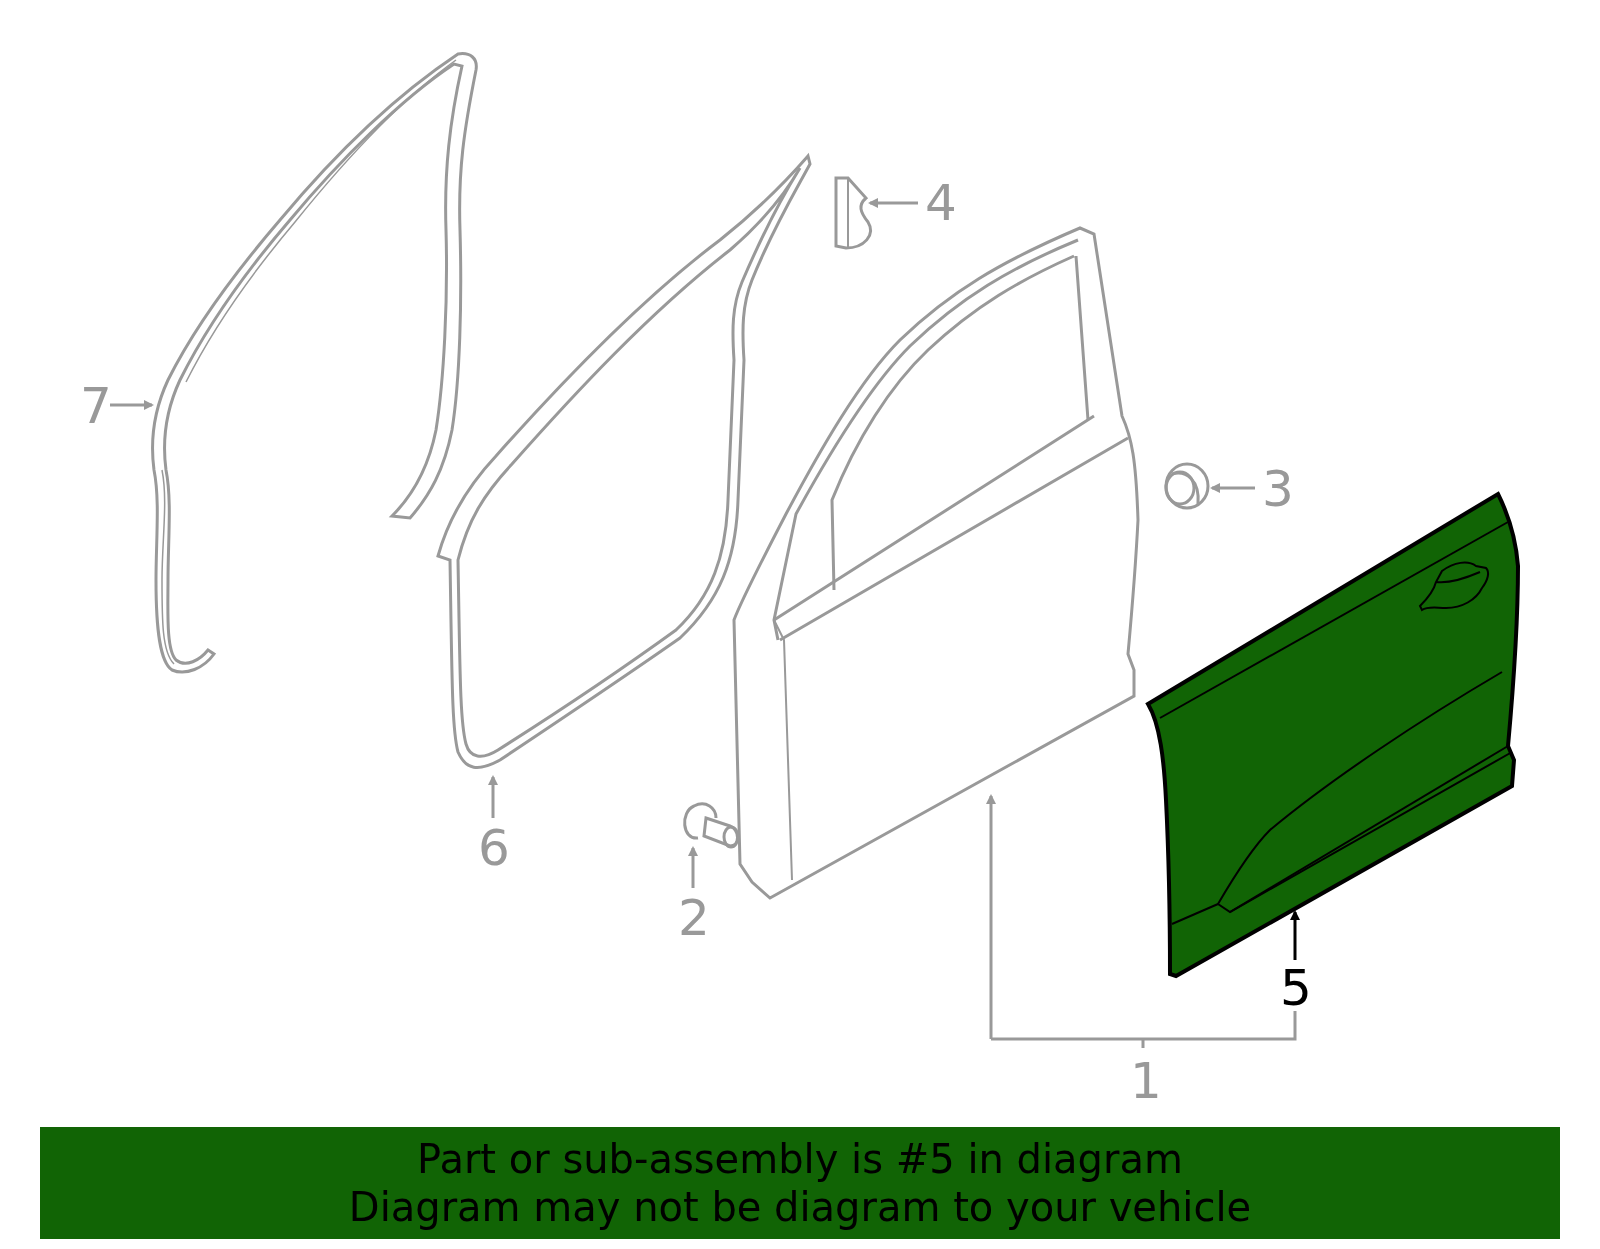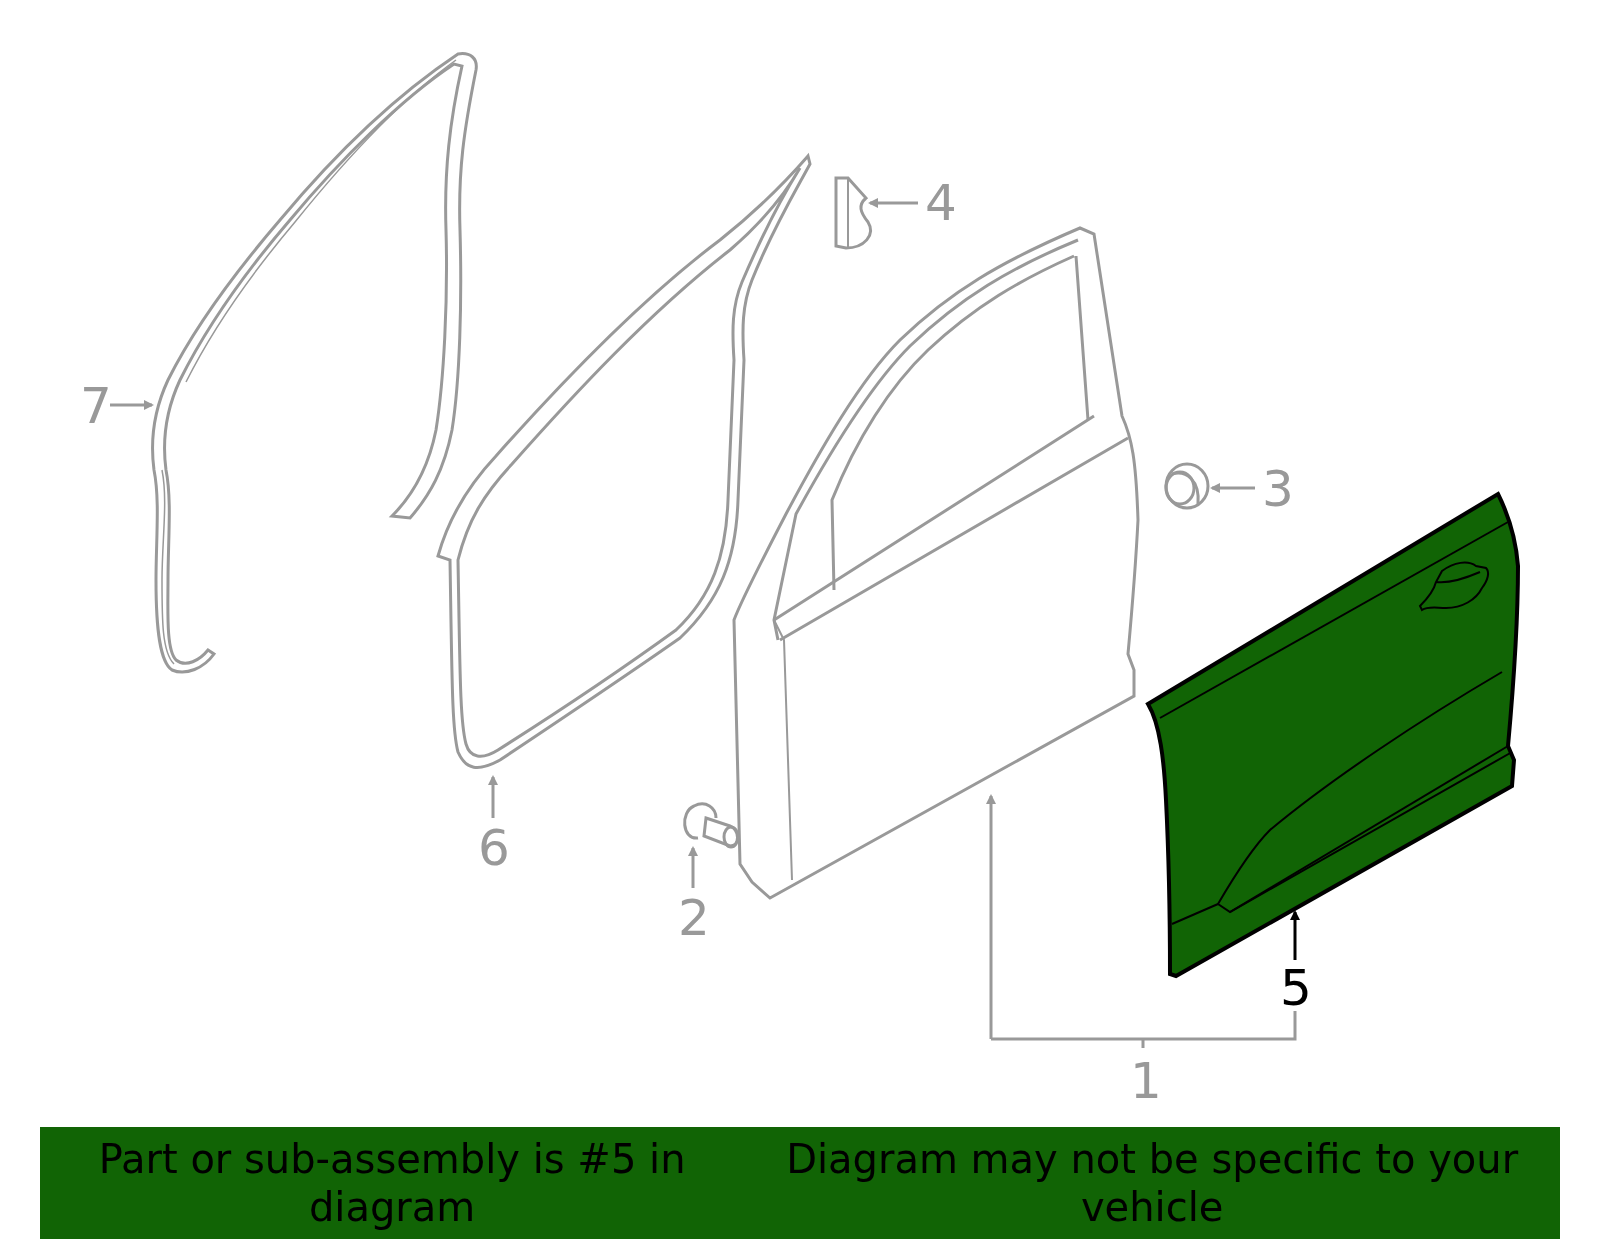--- a/index.html
+++ b/index.html
@@ -4,21 +4,21 @@
 <style>
   html, body { margin: 0; padding: 0; background: #ffffff; }
   body { width: 1600px; height: 1249px; position: relative; overflow: hidden; font-family: "DejaVu Sans", sans-serif; }
   #diagram { position: absolute; left: 0; top: 0; width: 1600px; height: 1249px; }
   .callout { font-family: "DejaVu Sans", sans-serif; font-size: 50px; fill: #999999; }
   .callout.active { fill: #000000; }
   .banner {
     position: absolute; left: 40px; top: 1127px; width: 1520px; height: 112px;
     background: #116405; color: #000000; text-align: center;
     font-family: "DejaVu Sans", sans-serif; font-size: 40px; line-height: 48px;
-    display: flex; flex-direction: row; justify-content: center; align-items: center;
+    display: flex; flex-direction: column; justify-content: center; align-items: center;
   }
   .banner span { display: block; }
 </style>
 </head>
 <body>
 
 <svg id="diagram" viewBox="0 0 1600 1249" xmlns="http://www.w3.org/2000/svg">
   <defs>
     <marker id="arrowGray" markerWidth="10" markerHeight="10" refX="8" refY="5" orient="auto" markerUnits="userSpaceOnUse">
       <path d="M0,0 L10,5 L0,10 z" fill="#999999"></path>
@@ -91,14 +91,14 @@
     <path d="M1508,746 L1230,912" fill="none" stroke-width="2"></path>
     <path d="M1442,571 C1454,562 1468,560 1476,566 L1486,568 C1490,572 1488,580 1482,588 C1476,600 1462,608 1446,608 C1436,608 1428,606 1422,610 L1420,606 C1428,598 1434,590 1436,582 Z" fill="none" stroke-width="2"></path>
     <path d="M1436,582 C1450,584 1466,578 1480,572" fill="none" stroke-width="2"></path>
   </g>
   <line x1="1295" y1="960" x2="1295" y2="912" stroke="#000000" stroke-width="3" marker-end="url(#arrowBlack)"></line>
   <text class="callout active" x="1280" y="1005">5</text>
 </svg>
 
 <div class="banner">
   <span>Part or sub-assembly is #5 in diagram</span>
-  <span>Diagram may not be specific to your vehicle</span>
+  <span>Diagram may not be diagram to your vehicle</span>
 </div>
 
 </body></html>

